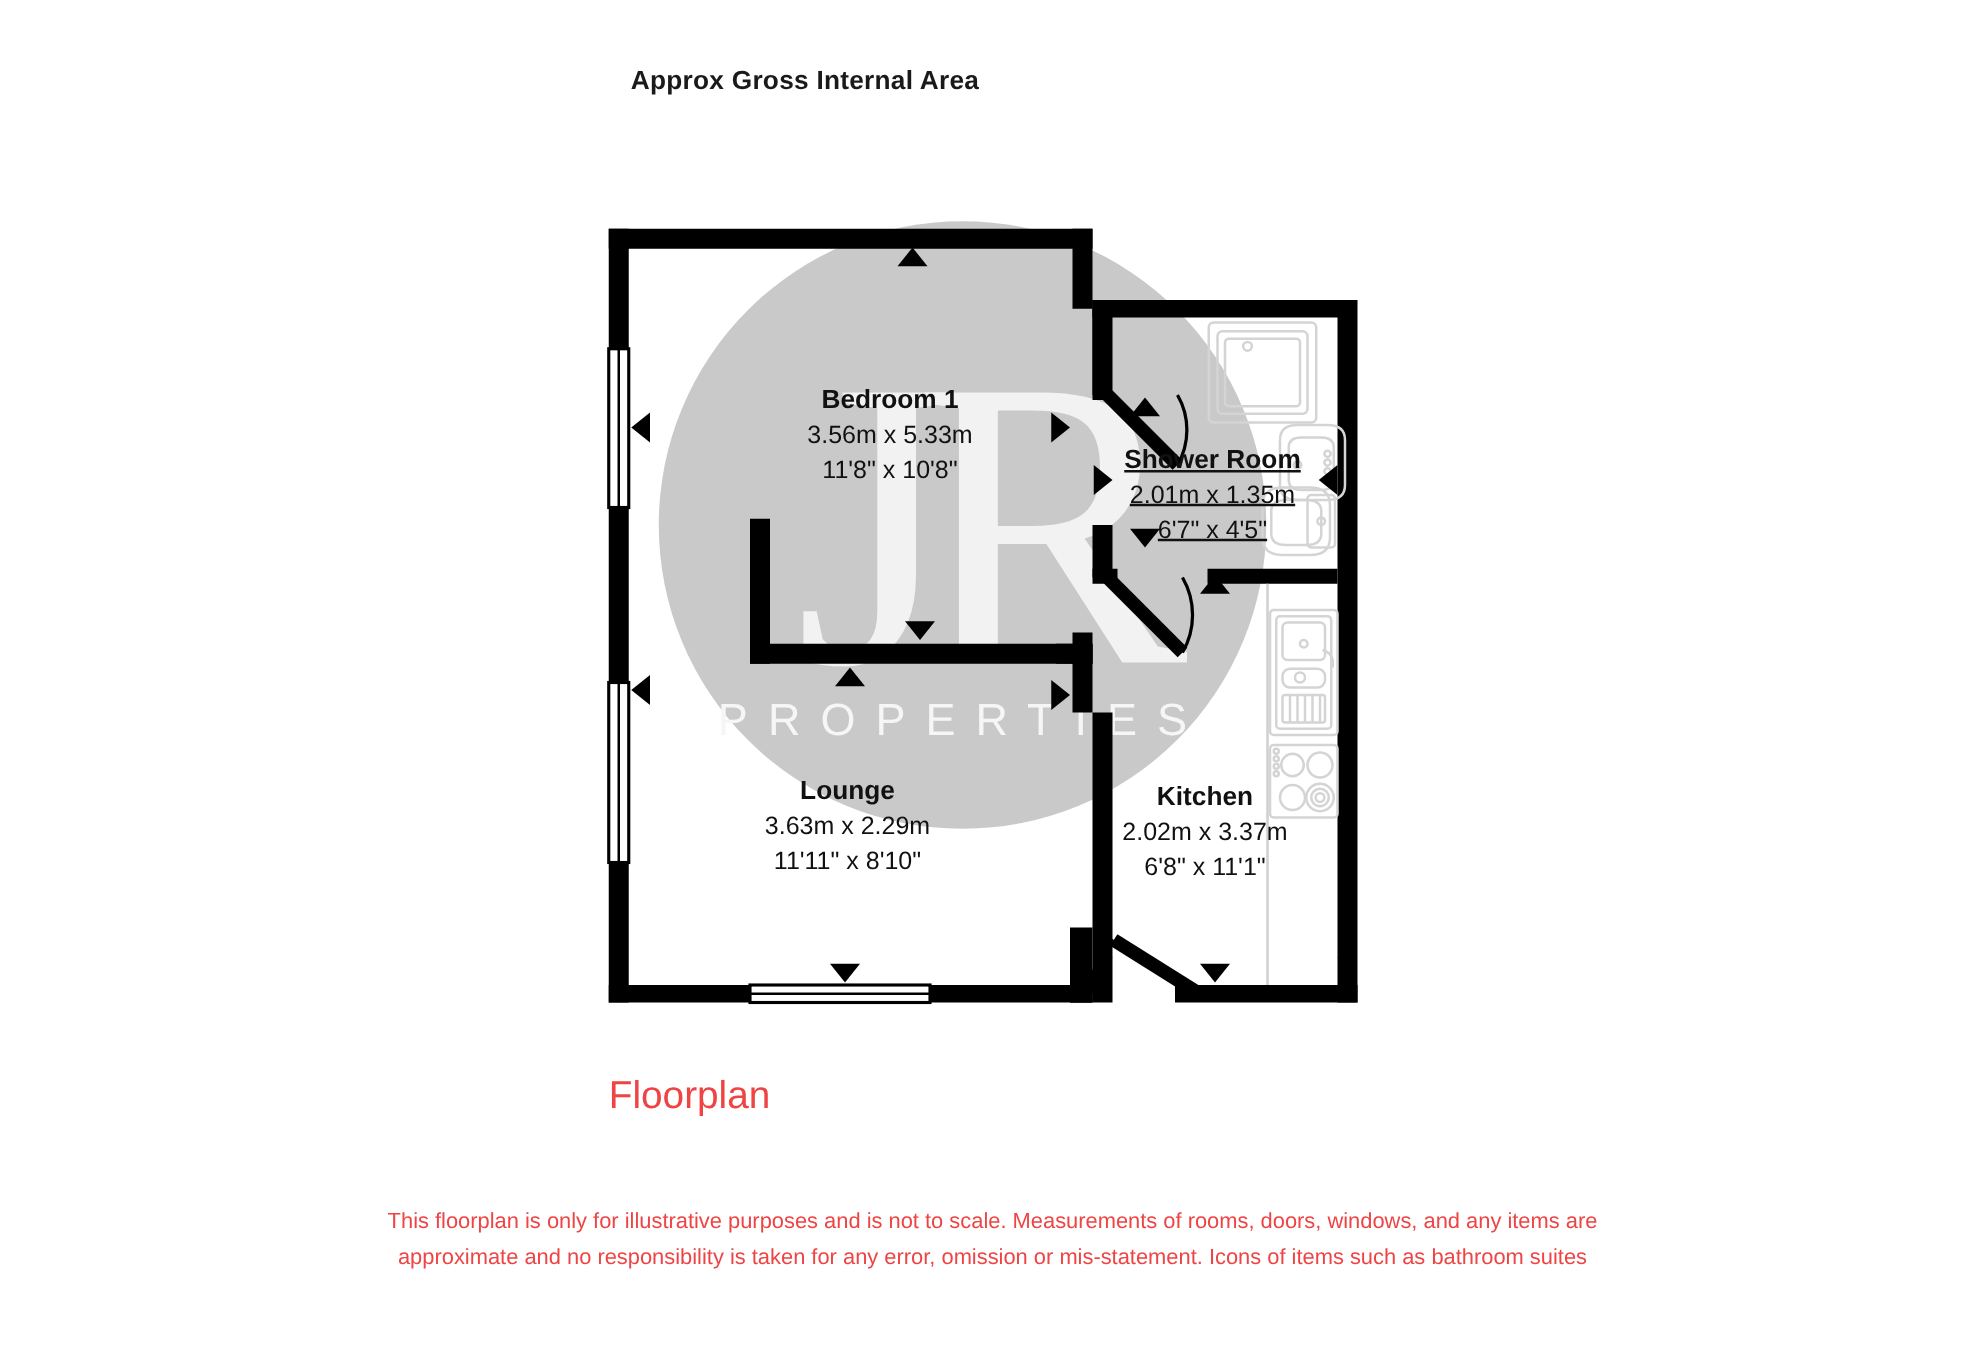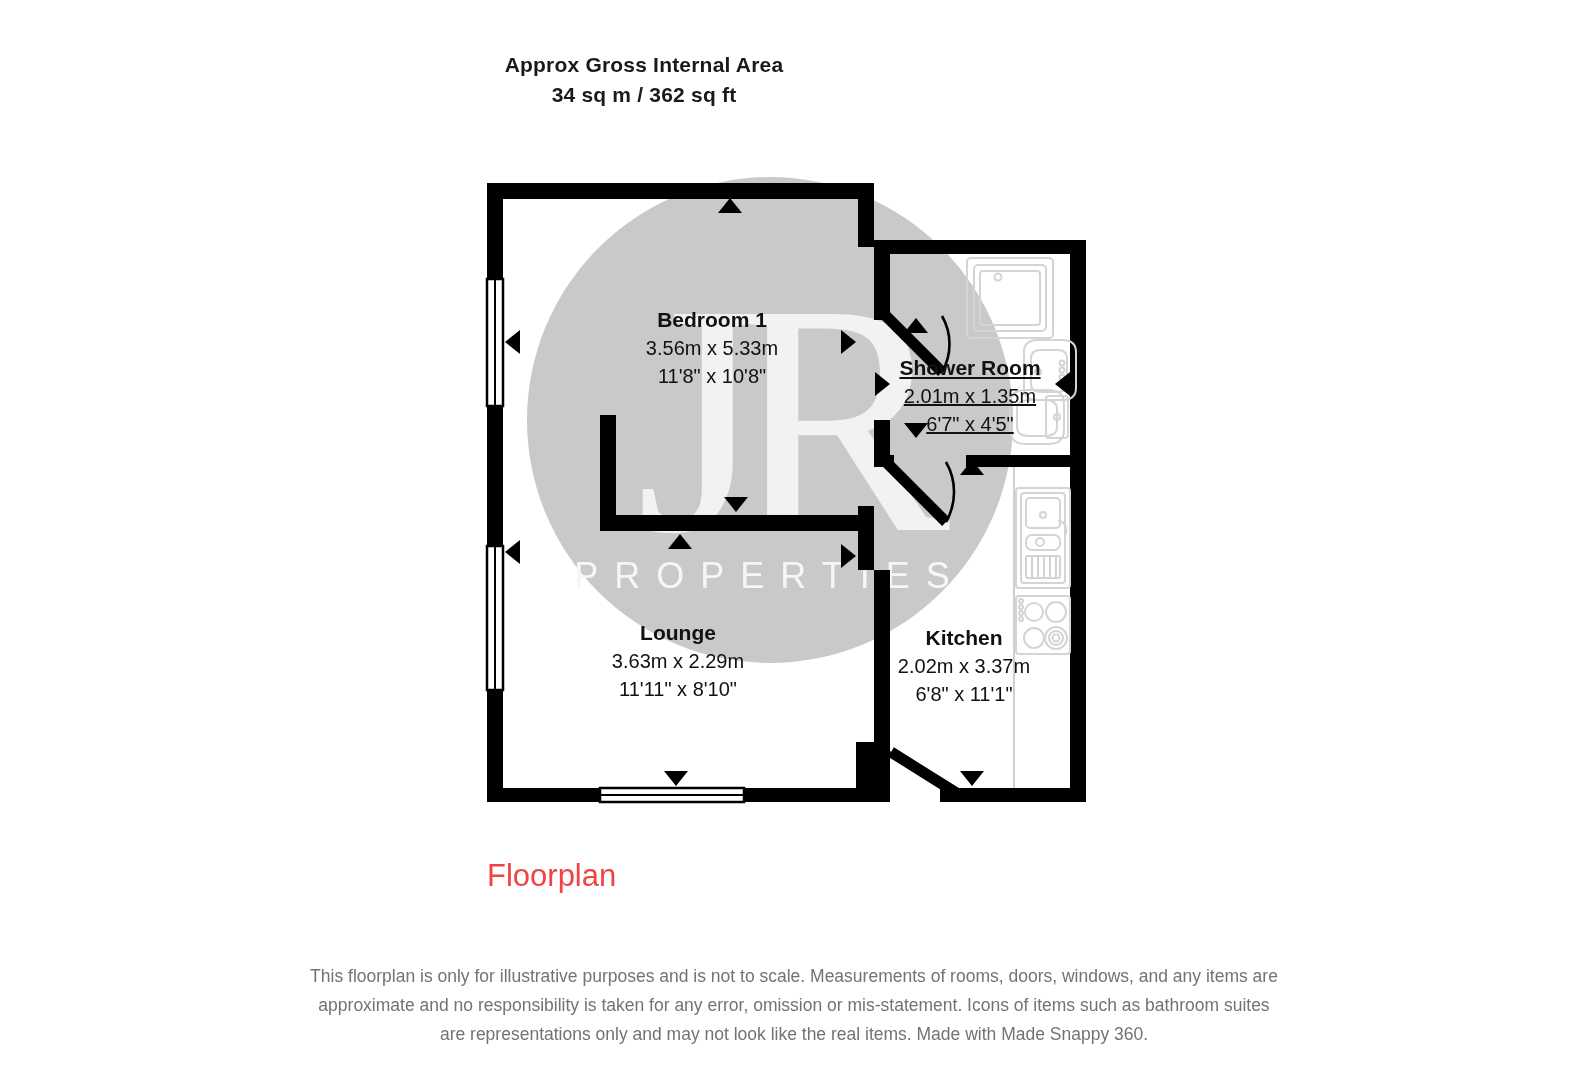--- a/index.html
+++ b/index.html
@@ -67,31 +67,30 @@
   }
 
   
   #disclaimer {
     position: absolute;
     left: 244px; top: 962px;
     width: 1100px;
     text-align: center;
     font-size: 17.5px;
     line-height: 29px;
-    color: #737373;
+    color: #ef4444;
   }
 </style>
 </head>
 <body>
 
 <div id="page">
 
   <div id="header">
     <div class="line">Approx Gross Internal Area</div>
-    <div class="line">34 sq m / 362 sq ft</div>
   </div>
 
   <div id="plan">
     <svg width="1588" height="1080" viewBox="0 0 1588 1080" xmlns="http://www.w3.org/2000/svg">
 
       <g>
         <circle cx="770" cy="420" r="243" fill="#c9c9c9"></circle>
         <text x="700" y="530" font-family="Liberation Serif, serif" font-size="330" fill="#f2f2f2" text-anchor="middle">J</text>
         <text x="840" y="530" font-family="Liberation Serif, serif" font-size="330" fill="#f2f2f2" text-anchor="middle">R</text>
         <text x="770" y="588" font-family="Liberation Sans, sans-serif" font-size="36" fill="#f6f6f6" text-anchor="middle" letter-spacing="16">PROPERTIES</text>
@@ -299,16 +298,15 @@
     <div class="rname">Kitchen</div>
     <div class="rdim">2.02m x 3.37m</div>
     <div class="rdim">6'8" x 11'1"</div>
   </div>
 
   <div id="floorplan-caption">Floorplan</div>
 
   <div id="disclaimer">
     <div>This floorplan is only for illustrative purposes and is not to scale. Measurements of rooms, doors, windows, and any items are</div>
     <div>approximate and no responsibility is taken for any error, omission or mis-statement. Icons of items such as bathroom suites</div>
-    <div>are representations only and may not look like the real items. Made with Made Snappy 360.</div>
   </div>
 
 </div>
 
 </body></html>

